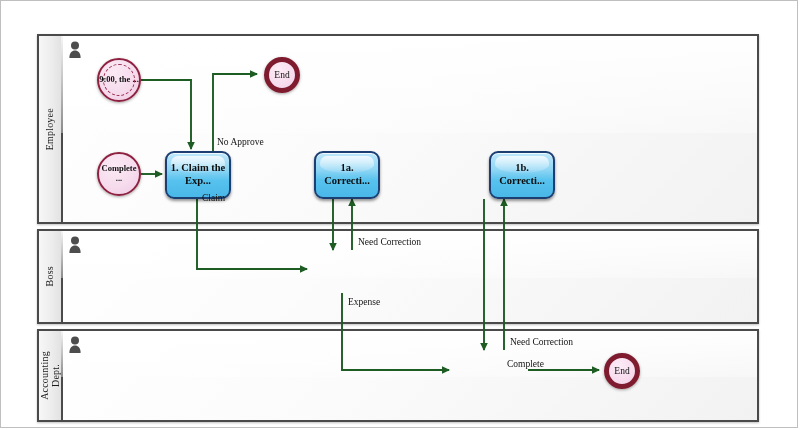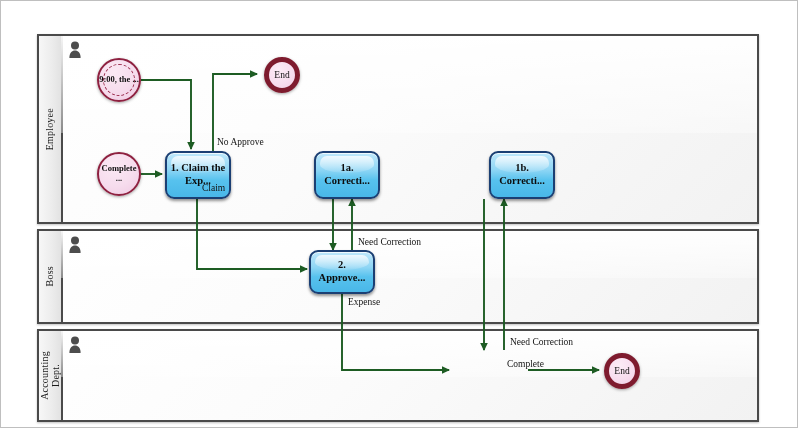--- a/index.html
+++ b/index.html
@@ -255,29 +255,26 @@
   </div>
 
   <div class="node task" style="left:313px; top:150px; width:66px; height:48px;align-items:center;">
     <div class="task-inner">1a. Correcti...</div>
   </div>
 
   <div class="node task" style="left:464px; top:150px; width:66px; height:48px;margin-left:24px;">
     <div class="task-inner">1b. Correcti...</div>
   </div>
 
-  <div class="node task" style="left:308px; top:249px; width:66px; height:44px;">
-    <div class="task-inner">2. Approve...</div>
-  </div>
 
 
   <div class="node event event-end" style="left:603px; top:352px; width:36px; height:36px;">
     <div class="event-label">End</div>
   </div>
 
   <div class="edge-label" style="left:216px; top:136px;">No Approve</div>
-  <div class="edge-label" style="left:201px; top:182px;text-align:center;">Claim</div>
+  <div class="edge-label" style="left:201px; top:192px;text-align:center;">Claim</div>
   <div class="edge-label" style="left:357px; top:236px;">Need Correction</div>
   <div class="edge-label" style="left:347px; top:296px;">Expense</div>
   <div class="edge-label" style="left:509px; top:336px;">Need Correction</div>
   <div class="edge-label" style="left:506px; top:358px;">Complete</div>
 
 </div>
 
 </body></html>

